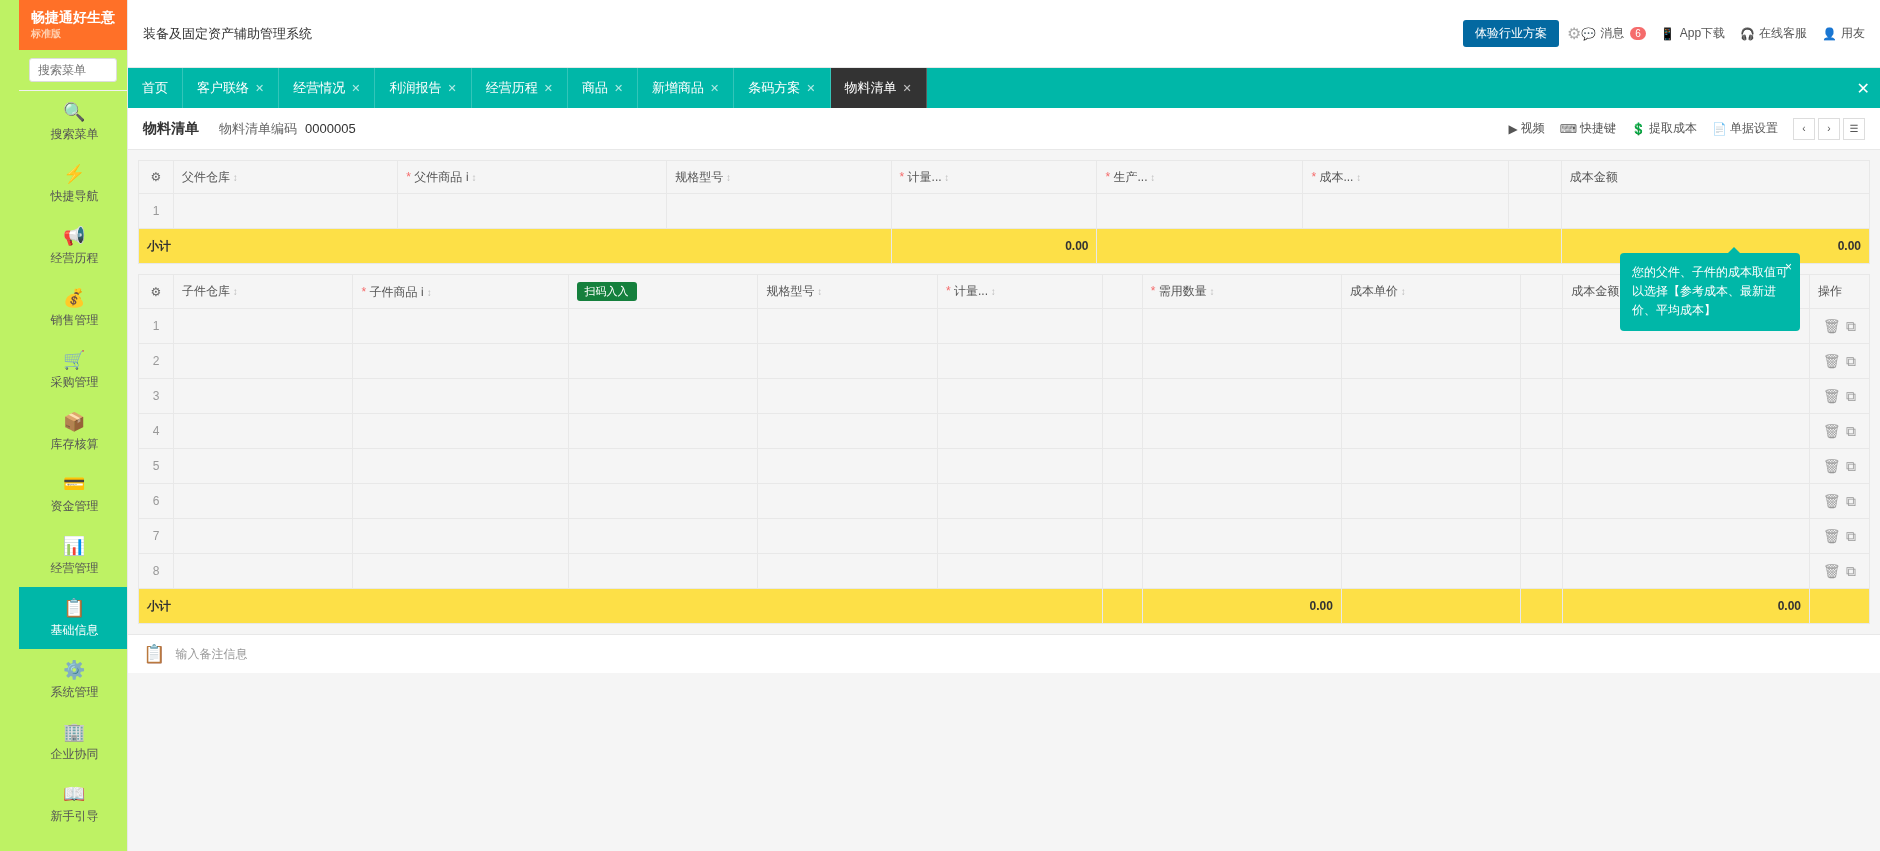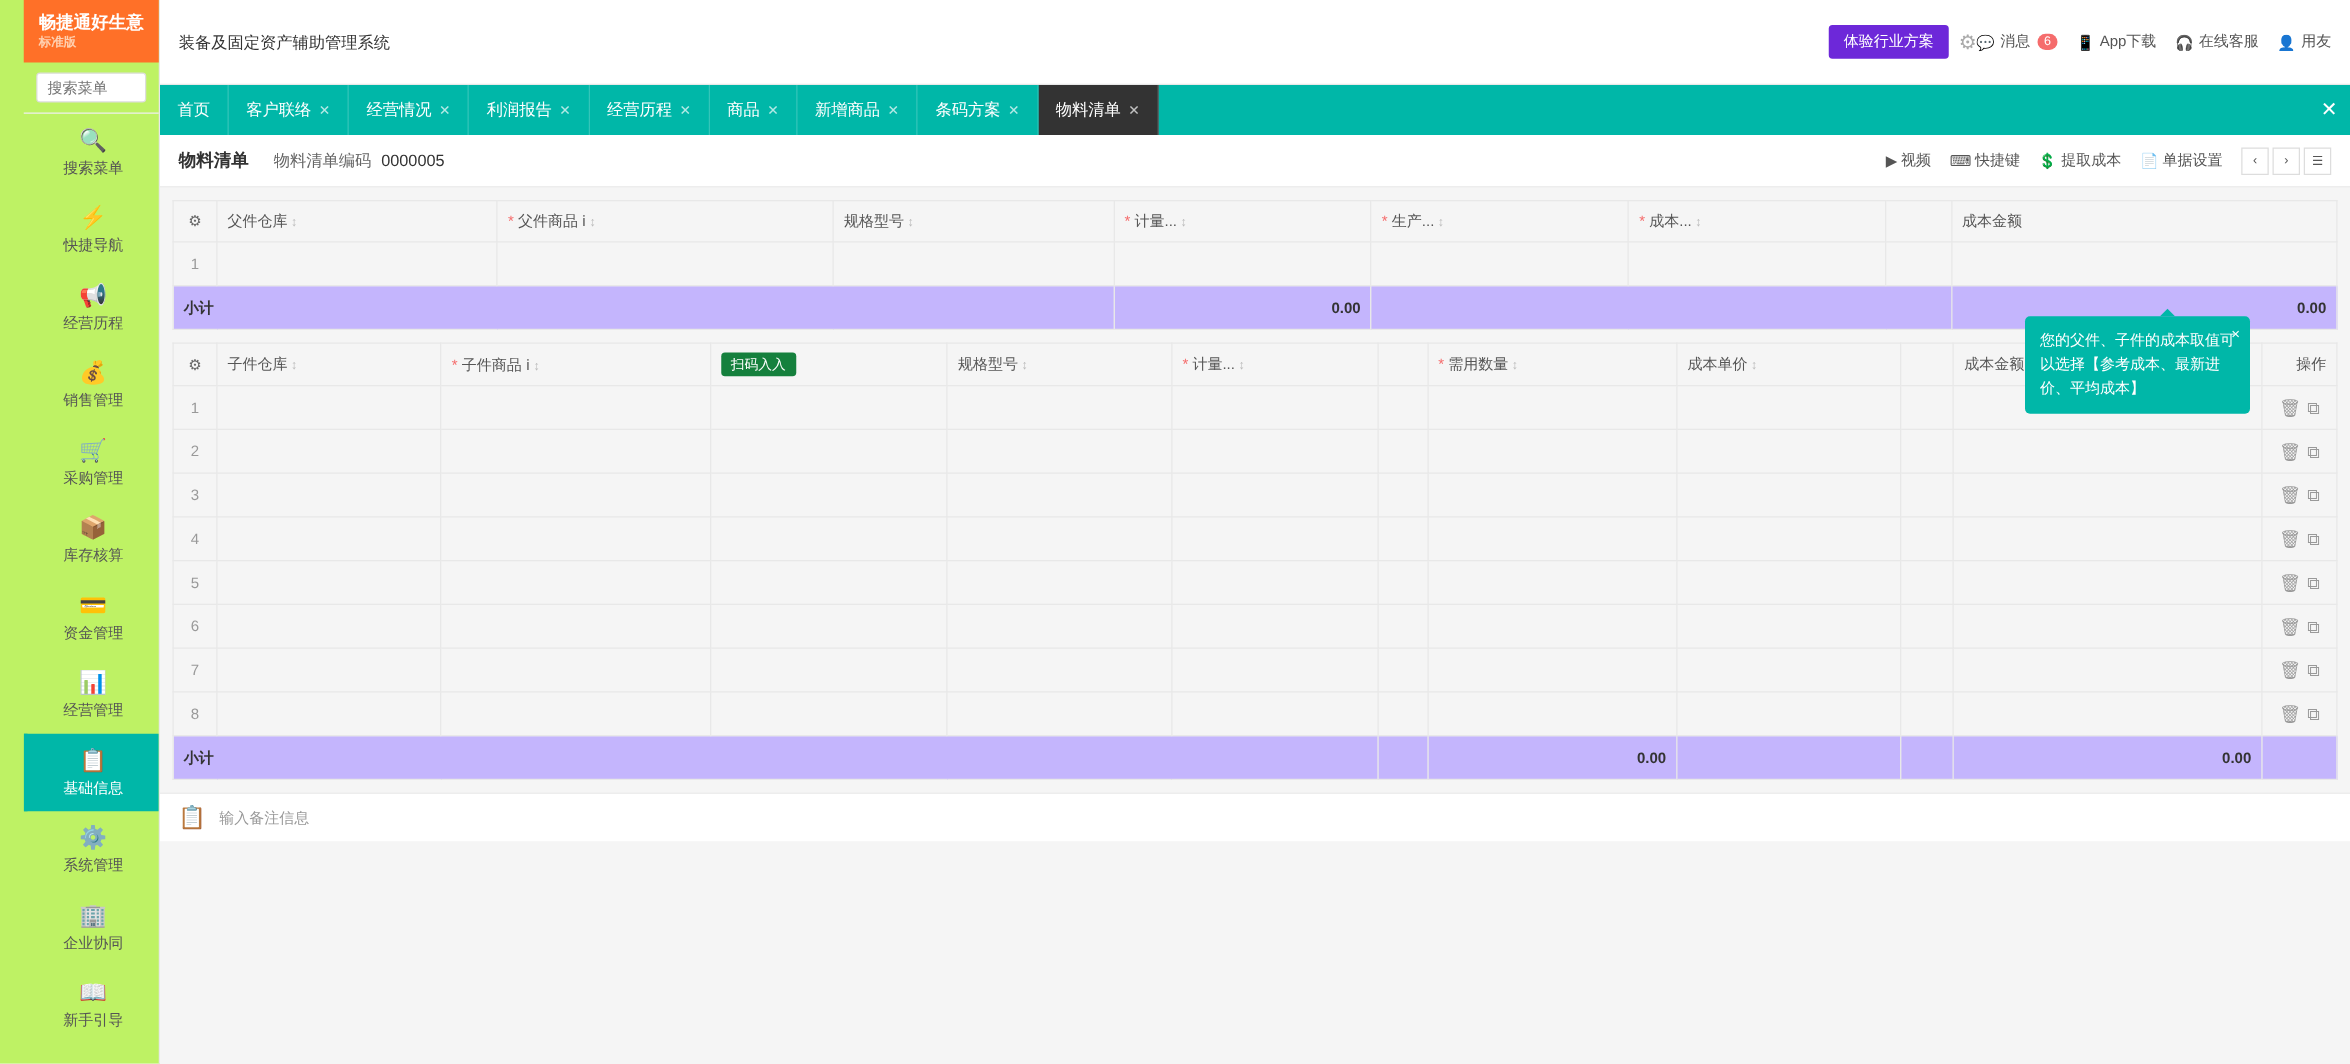--- a/index.html
+++ b/index.html
@@ -85,21 +85,21 @@
       color: #555;
       font-size: 12px;
     }
     .topbar-actions .action-item {
       display: flex;
       align-items: center;
       gap: 4px;
       cursor: pointer;
     }
     .btn-trial {
-      background: #6d28d9;
+      background: #0369a1;
       color: #fff;
       border: none;
       border-radius: 3px;
       padding: 5px 12px;
       cursor: pointer;
       font-size: 12px;
     }
     .badge {
       background: #f56c6c;
       color: #fff;
@@ -209,21 +209,21 @@
       text-align: left;
       white-space: nowrap;
     }
     .data-table td {
       border: 1px solid #e8e8e8;
       padding: 6px 8px;
       color: #333;
       height: 35px;
     }
     .data-table .subtotal td {
-      background: #c4b5fd;
+      background: #fde047;
       font-weight: bold;
     }
     .data-table .row-num {
       color: #999;
       text-align: center;
       width: 30px;
     }
     .data-table .col-settings {
       text-align: center;
       width: 35px;
@@ -537,21 +537,21 @@
             <th class="th-sort">子件仓库</th>
             <th class="th-sort"><span class="required-star">*</span> 子件商品 ℹ</th>
             <th><button class="scan-btn">扫码入入</button></th>
             <th class="th-sort">规格型号</th>
             <th class="th-sort"><span class="required-star">*</span> 计量...</th>
             <th style="width:40px;"></th>
             <th class="th-sort"><span class="required-star">*</span> 需用数量</th>
             <th class="th-sort">成本单价</th>
             <th style="width:auto;"></th>
             <th class="col-cost-amount" style="min-width:100px;">成本金额</th>
-            <th style="width:60px; text-align:right;">操作</th>
+            <th style="width:60px; text-align:left;">操作</th>
           </tr>
         </thead>
         <tbody>
           <tr>
             <td class="row-num">1</td>
             <td></td>
             <td></td>
             <td></td>
             <td></td>
             <td></td>

